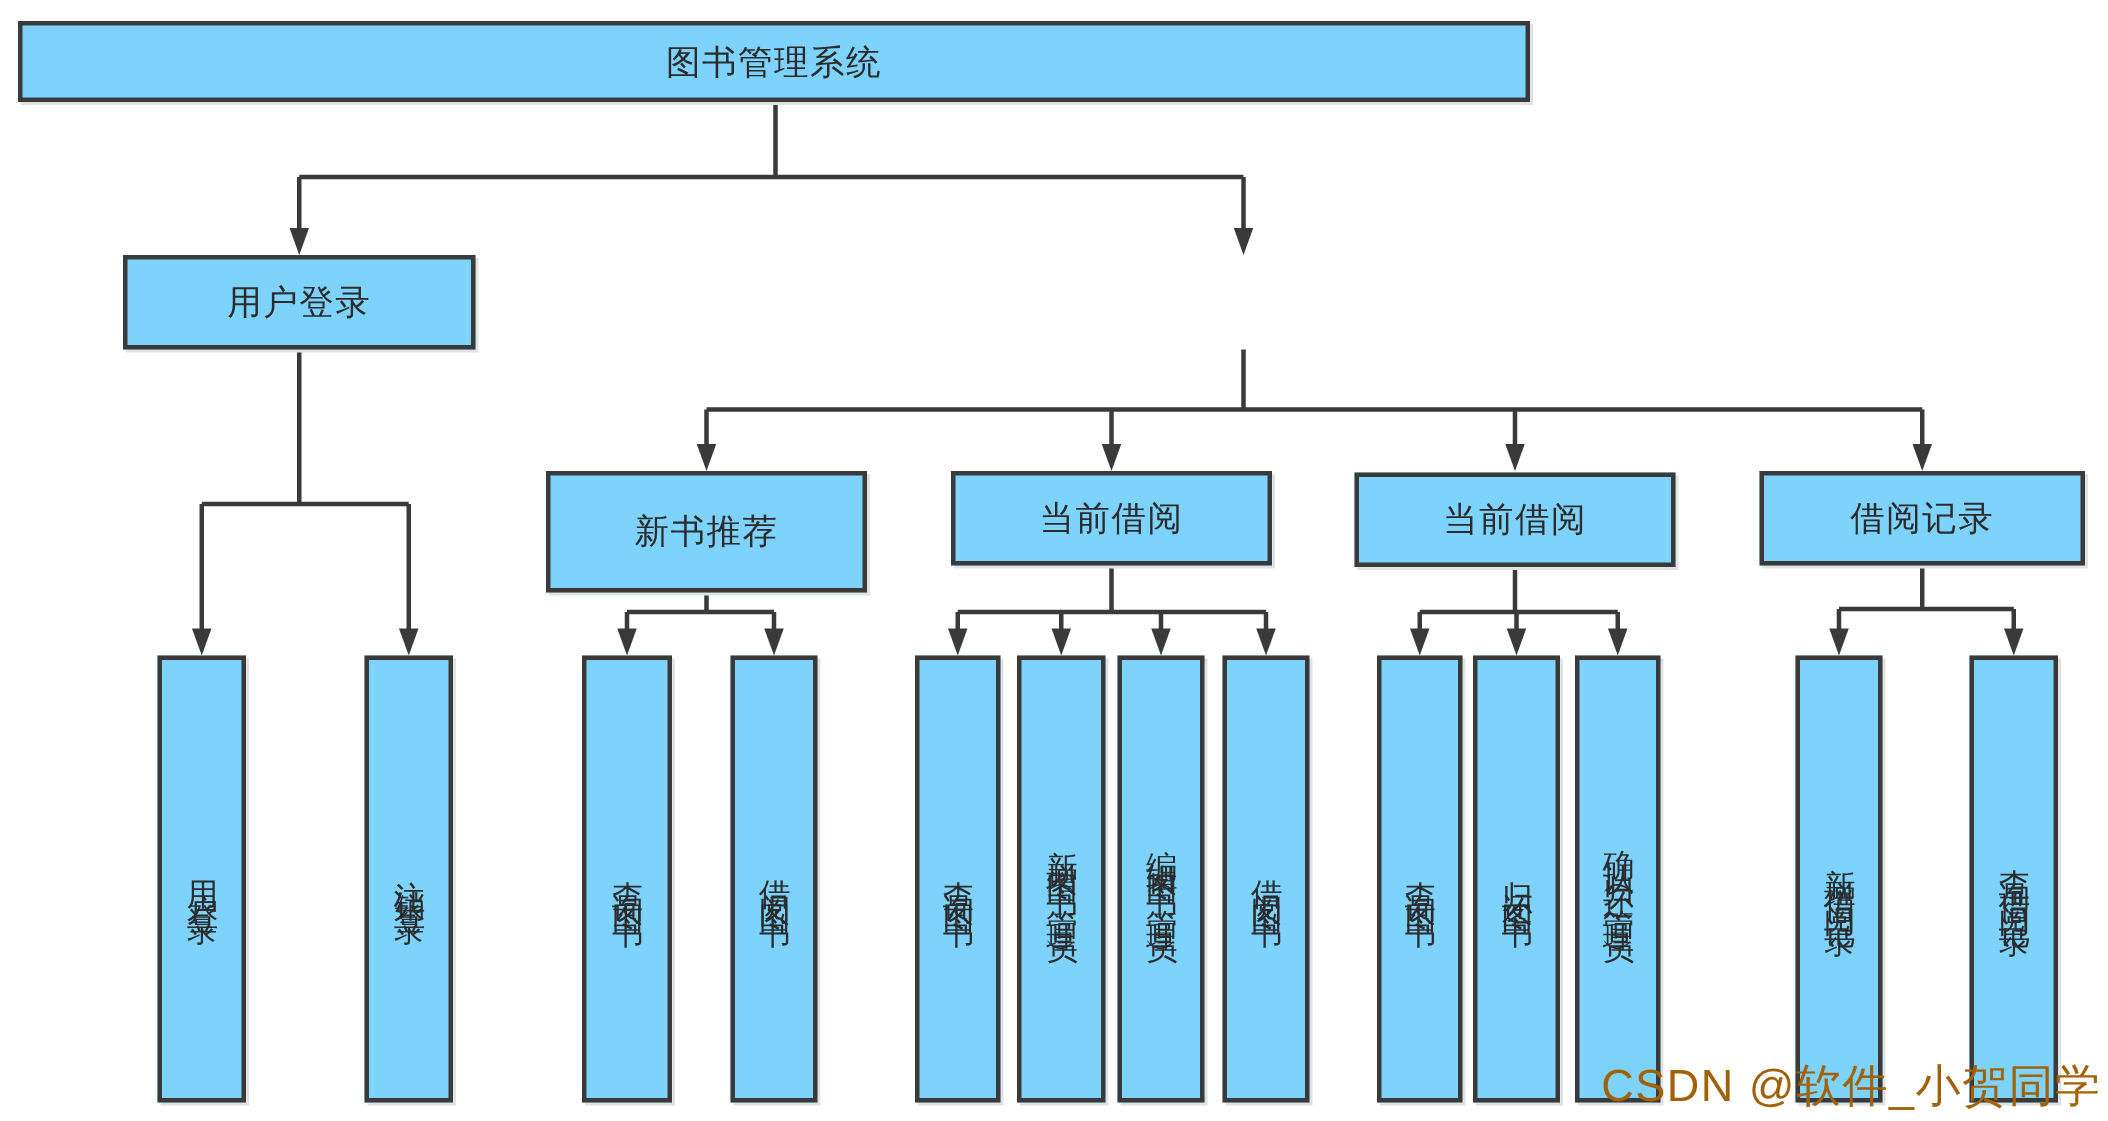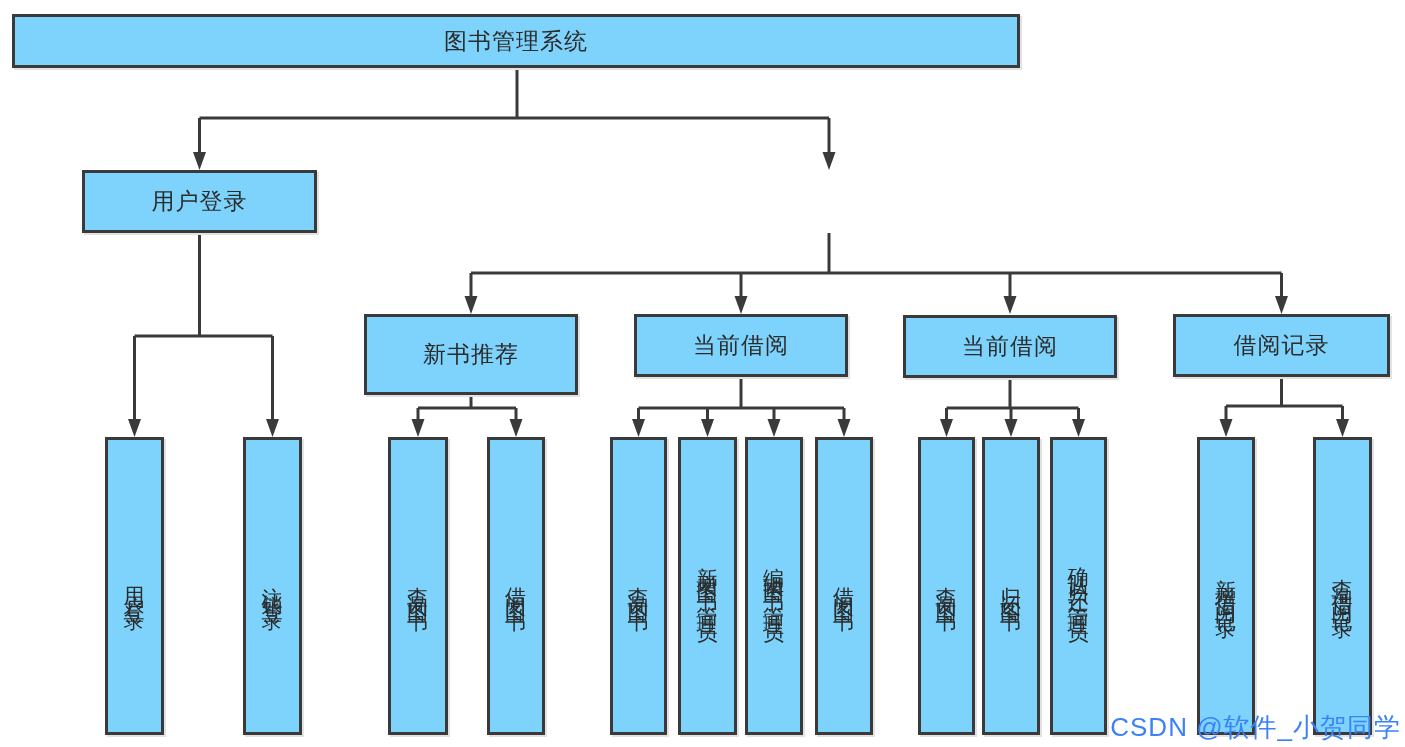--- a/index.html
+++ b/index.html
@@ -38,22 +38,22 @@
     text-orientation: mixed;
     font-size: 21px;
     letter-spacing: 8px;
     line-height: 1;
     white-space: nowrap;
   }
   .watermark {
     position: absolute;
     right: 4px;
     bottom: 2px;
-    font-size: 26px;
-    color: #3b82f6;
+    font-size: 30px;
+    color: #a16207;
     letter-spacing: 1px;
     white-space: nowrap;
     z-index: 5;
   }
 </style>
 </head>
 <body>
 
 <div class="canvas">
 

